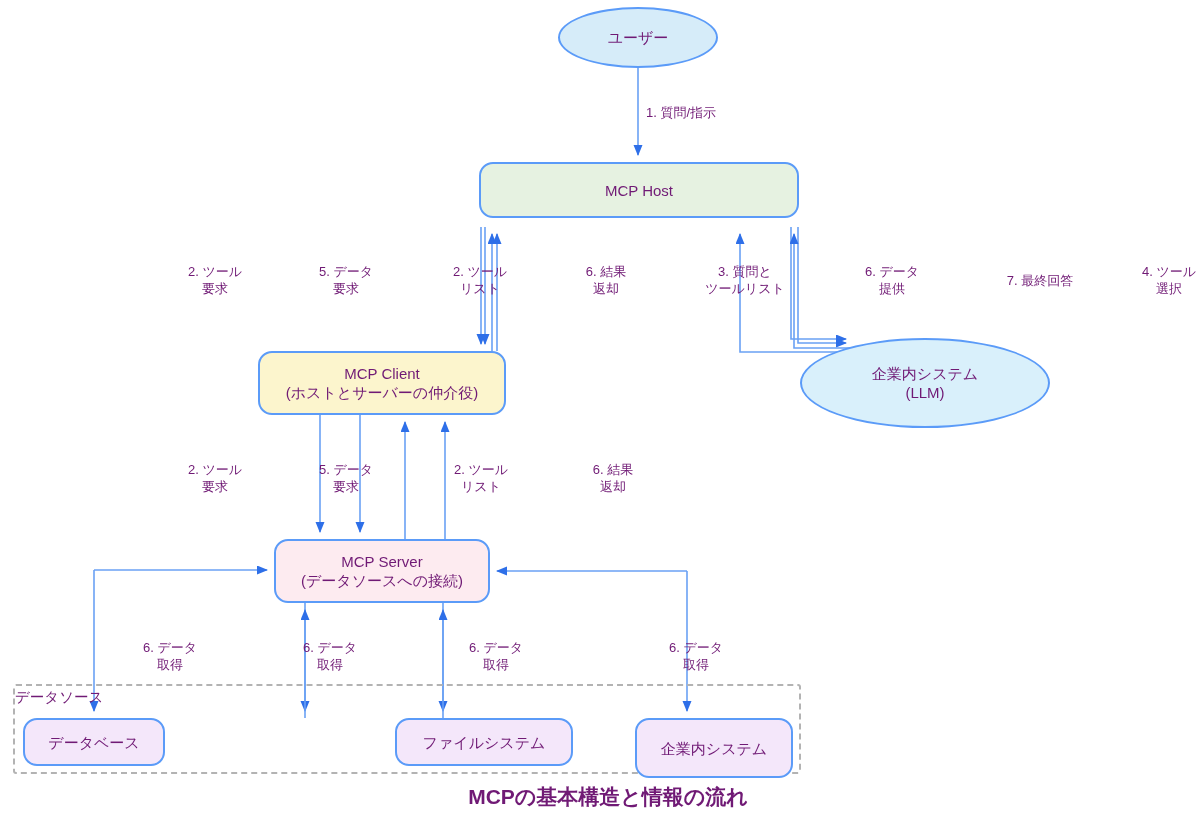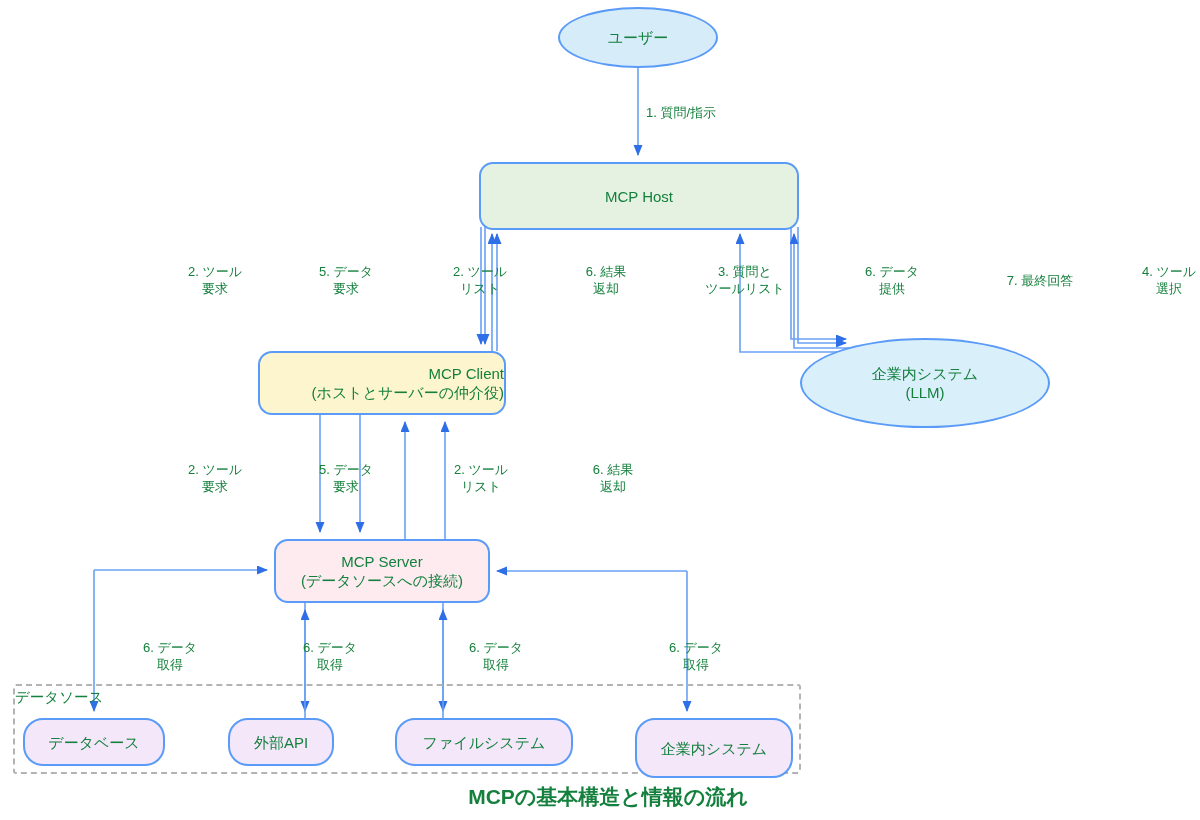--- a/index.html
+++ b/index.html
@@ -1,32 +1,32 @@
 <!DOCTYPE html>
 <html><head>
 <meta charset="utf-8">
 <style>
   html,body{margin:0;padding:0;background:#ffffff;}
   #canvas{
     position:relative;width:1200px;height:820px;background:#ffffff;overflow:hidden;
-    font-family:"Liberation Sans","DejaVu Sans",sans-serif;color:#15803d;
+    font-family:"Liberation Sans","DejaVu Sans",sans-serif;color:#701a75;
   }
   #wires{position:absolute;left:0;top:0;width:1200px;height:820px;}
   .node{
     position:absolute;box-sizing:border-box;border:2px solid #5b9bf8;border-radius:14px;
     display:flex;flex-direction:column;align-items:center;justify-content:center;
     font-size:15px;line-height:19px;text-align:center;
   }
   .ellipse{border-radius:50%;}
   .host{background:#e6f2e1;}
-  .client{background:#fcf5cd;align-items:flex-end;}
+  .client{background:#fcf5cd;}
   .server{background:#fdebf0;}
   .blueellipse{background:#d6ecf9;}
   .llm{background:#d9f0fb;}
-  .ds{background:#f4e7fa;border-radius:20px;}
+  .ds{background:#f4e7fa;}
   .group{
     position:absolute;box-sizing:border-box;border:2px dashed #b3b3b3;border-radius:3px;
     background:transparent;
   }
   .group-label{
     position:absolute;width:100%;text-align:left;top:2px;font-size:14.5px;
   }
   .elabel{
     position:absolute;transform:translateX(-50%);text-align:center;white-space:nowrap;
     font-size:13px;line-height:17px;
@@ -77,21 +77,21 @@
       <path d="M798,227 L798,343 L846,343" marker-end="url(#arr)"></path>
       <path d="M851,348 L794,348 L794,234" marker-end="url(#arr)"></path>
       <path d="M851,352 L740,352 L740,234" marker-end="url(#arr)"></path>
     </g>
   </svg>
 
   <div class="node ellipse blueellipse" style="left:558px;top:7px;width:160px;height:61px;">
     <div>ユーザー</div>
   </div>
 
-  <div class="node host" style="left:479px;top:162px;width:320px;height:68px;">
+  <div class="node host" style="left:479px;top:162px;width:320px;height:56px;">
     <div>MCP Host</div>
   </div>
 
   <div class="node client" style="left:258px;top:351px;width:248px;height:64px;">
     <div>MCP Client</div>
     <div>(ホストとサーバーの仲介役)</div>
   </div>
 
   <div class="node server" style="left:274px;top:539px;width:216px;height:64px;">
     <div>MCP Server</div>
@@ -102,23 +102,20 @@
     <div>企業内システム</div>
     <div>(LLM)</div>
   </div>
 
   <div class="group" style="left:13px;top:684px;width:788px;height:90px;">
     <div class="group-label">データソース</div>
   </div>
 
   <div class="node ds" style="left:23px;top:718px;width:142px;height:48px;">
     <div>データベース</div>
-  </div>
-  <div class="node ds" style="left:228px;top:718px;width:106px;height:48px;">
-    <div>外部API</div>
   </div>
   <div class="node ds" style="left:395px;top:718px;width:178px;height:48px;">
     <div>ファイルシステム</div>
   </div>
   <div class="node ds" style="left:635px;top:718px;width:158px;height:60px;">
     <div>企業内システム</div>
   </div>
 
   <div class="elabel elabel-left" style="left:646px;top:104px;">
     <span>1. 質問/指示</span>

